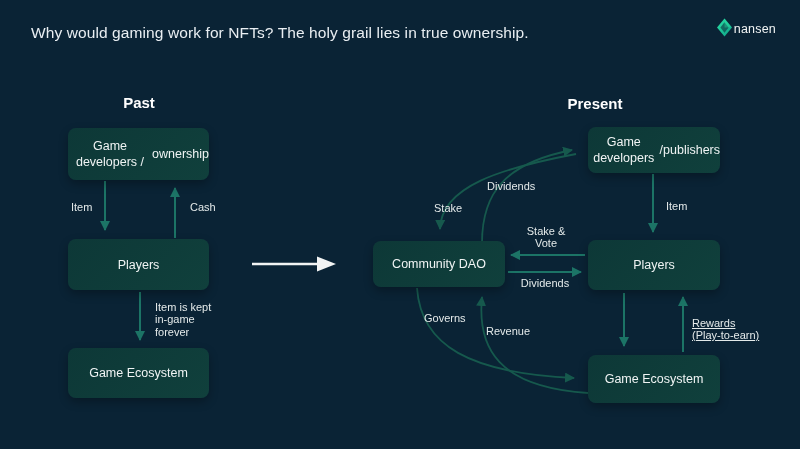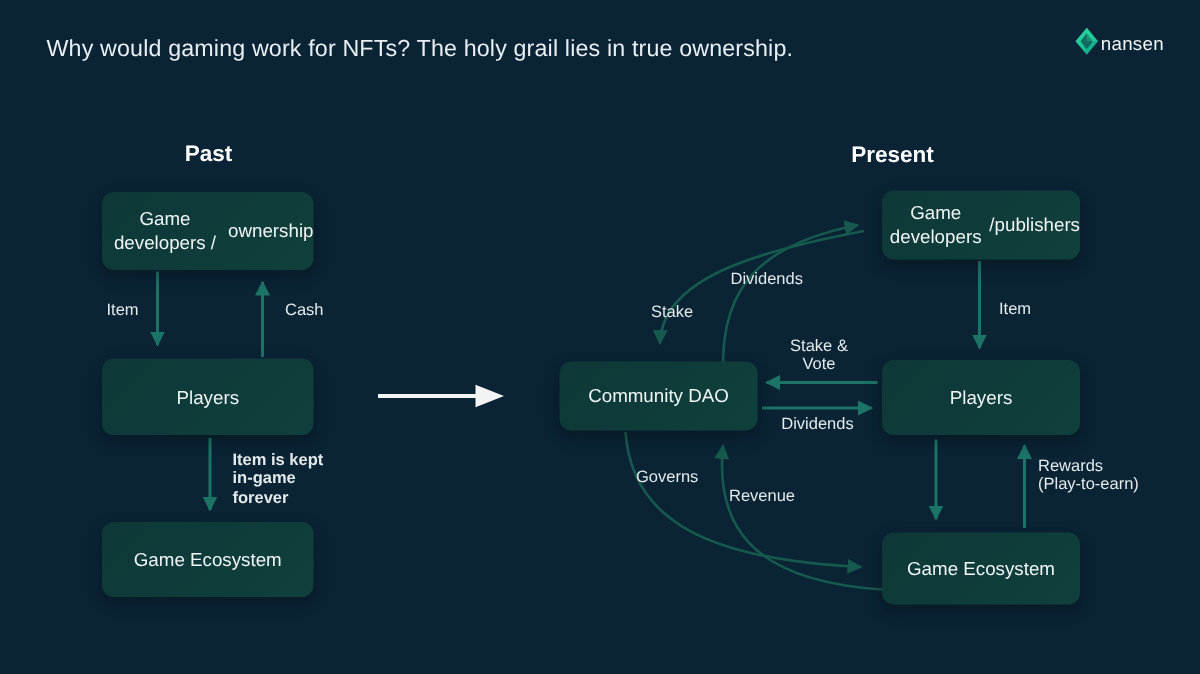--- a/index.html
+++ b/index.html
@@ -118,34 +118,34 @@
   </div>
   <div class="node" style="left:588px;top:240px;width:132px;height:50px;">
     <div>Players</div>
   </div>
   <div class="node" style="left:588px;top:355px;width:132px;height:48px;">
     <div>Game Ecosystem</div>
   </div>
 
   <div class="edge-label" style="left:71px;top:201px;">Item</div>
   <div class="edge-label" style="left:190px;top:201px;">Cash</div>
-  <div class="edge-label" style="left:155px;top:301px;font-weight:bold;">
+  <div class="edge-label" style="left:155px;top:301px;">
     <div>Item is kept</div>
     <div>in-game</div>
     <div>forever</div>
   </div>
 
   <div class="edge-label" style="left:434px;top:202px;">Stake</div>
   <div class="edge-label" style="left:487px;top:180px;">Dividends</div>
   <div class="edge-label" style="left:666px;top:200px;">Item</div>
   <div class="edge-label center" style="left:506px;top:225px;width:80px;">
     <div>Stake &amp;</div>
     <div>Vote</div>
   </div>
   <div class="edge-label center" style="left:505px;top:277px;width:80px;">Dividends</div>
   <div class="edge-label" style="left:424px;top:312px;">Governs</div>
   <div class="edge-label" style="left:486px;top:325px;">Revenue</div>
-  <div class="edge-label" style="left:692px;top:305px;">
+  <div class="edge-label" style="left:692px;top:317px;text-decoration:underline;">
     <div>Rewards</div>
     <div>(Play-to-earn)</div>
   </div>
 
 </div>
 
 </body></html>

